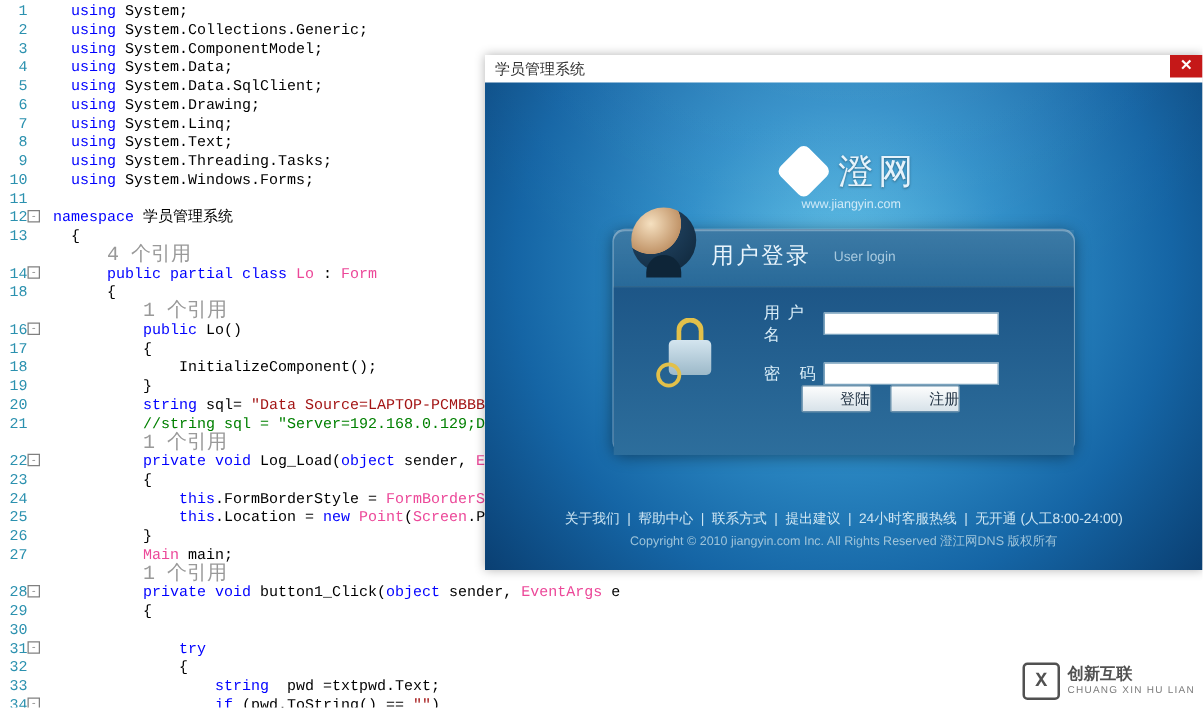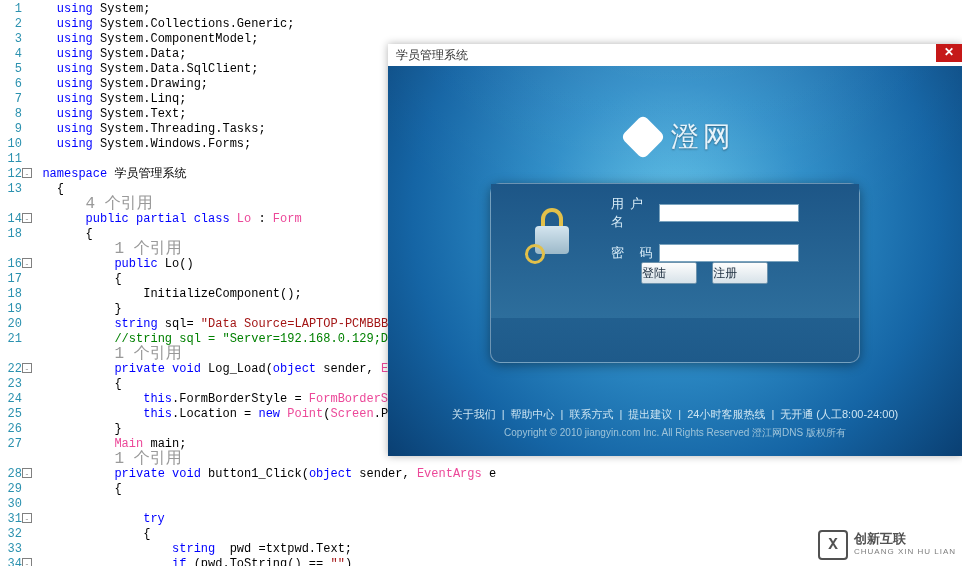--- a/index.html
+++ b/index.html
@@ -45,21 +45,21 @@
 .panel-body { position:relative; height:134px; background:linear-gradient(#1d5687,#2d6e9c);}
 .lock-ico { position:absolute; left:44px; top:26px; width:36px; height:44px;}
 .lock-ico .shackle{ position:absolute; left:6px; top:-2px; width:22px; height:22px; border:4px solid #e2c04a; border-bottom:none; border-radius:14px 14px 0 0;}
 .lock-ico .body{ position:absolute; left:0; top:16px; width:34px; height:28px; background:linear-gradient(#d4e5ef,#9cb9c9); border-radius:4px;}
 .lock-ico .key { position:absolute; left:-10px; top:34px; width:20px; height:20px; border:3px solid #e2c04a; border-radius:50%;}
 .row { position:absolute; left:120px; height:22px; display:flex; align-items:center;}
 .row.user{ top:18px;} .row.pass{ top:58px;}
 .row label{ width:48px; color:#d9edf8; font-size:13px; letter-spacing:6px;}
 .row input{ width:140px; height:18px; border:1px solid #7aa3be; background:#fff; padding:0 4px; font-size:12px;}
 .btn-row { position:absolute; left:150px; top:78px;}
-.lg-btn { display:inline-block; width:56px; height:22px; margin-right:12px; background:linear-gradient(#fdfdfd,#d7e2e9); border:1px solid #6d93ad; color:#234; font-size:12px; line-height:20px; border-radius:2px; text-align:left; cursor:pointer;}
+.lg-btn { display:inline-block; width:56px; height:22px; margin-right:12px; background:linear-gradient(#fdfdfd,#d7e2e9); border:1px solid #6d93ad; color:#234; font-size:12px; line-height:20px; border-radius:2px; text-align:right; cursor:pointer;}
 
 .footer { position:absolute; left:0; right:0; bottom:16px; text-align:center; z-index:2;}
 .footer .links { color:#cde5f2; font-size:11px;}
 .footer .links span{ margin:16px 3px;}
 .footer .copy { color:#9dc3d9; font-size:10px; margin-top:4px;}
 
 
 .watermark { position:absolute; right:6px; bottom:6px; display:flex; align-items:center; gap:6px; opacity:.85;}
 .watermark .wm-logo{ width:30px; height:30px; border:2px solid #333; border-radius:4px; display:flex; align-items:center; justify-content:center; font-weight:bold; color:#333; font-size:16px;}
 .watermark .wm-txt { font-family:"Microsoft YaHei",sans-serif; font-size:13px; color:#333; font-weight:bold; line-height:13px;}
@@ -155,23 +155,29 @@
   <div class="title-bar">
     <span>学员管理系统</span>
     <div class="close-btn">
       <span>✕</span>
     </div>
   </div>
   <div class="login-body">
     <div class="logo-area">
       <span class="logo-diamond"></span>
       <span class="logo-text">澄网</span>
+      <div class="logo-sub">www.jiangyin.com</div>
     </div>
 
     <div class="panel">
+      <div class="panel-head">
+        <div class="avatar"></div>
+        <div class="panel-title">用户登录</div>
+        <div class="panel-title-en">User login</div>
+      </div>
       <div class="panel-body">
         <div class="lock-ico">
           <div class="shackle"></div>
             <div class="body"></div>
             <div class="key"></div>
         </div>
         <div class="row user">
           <label>用户名</label>
           <input type="text" value="" style="">
         </div>

